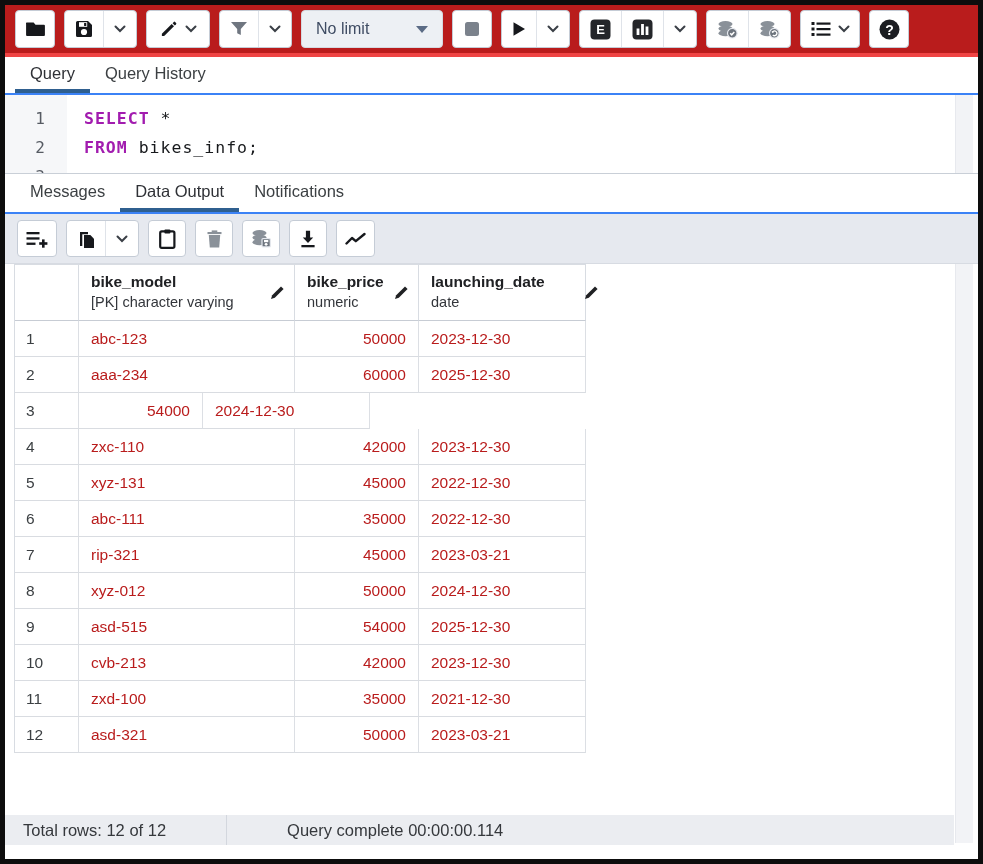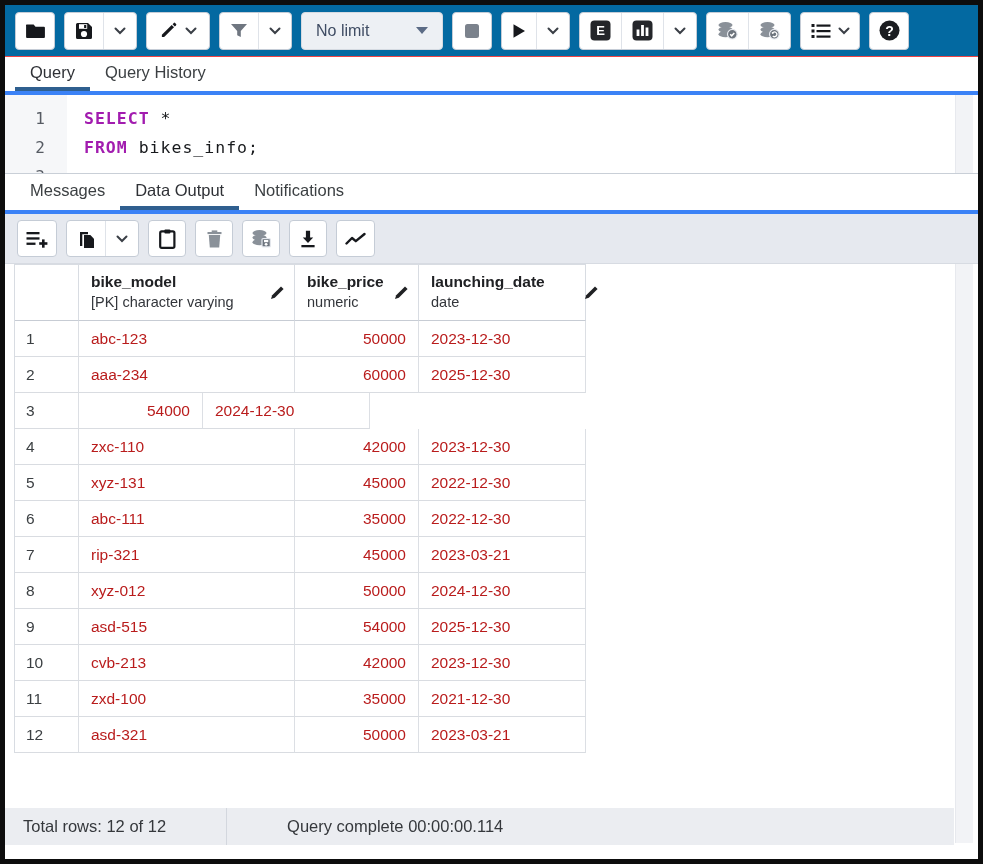--- a/index.html
+++ b/index.html
@@ -18,21 +18,21 @@
     flex-direction: column;
   }
   
   .scroll-gutter {
     position: absolute; top: 52px; bottom: 16px; right: 5px; width: 18px;
     background: #f2f3f6; border-left: 1px solid #e7e9ee; z-index: 1;
   }
 
   
   .toolbar-top {
-    height: 52px; background: #0369a1; border-bottom: 1px solid #ef4444;
+    height: 52px; background: #b91c1c; border-bottom: 4px solid #ef4444;
     display: flex; align-items: center; padding: 0 10px; gap: 9px;
     position: relative; z-index: 2; flex: 0 0 auto;
   }
   .btn, .btn-group {
     background: #fff; border: 1px solid #c5ccd6; border-radius: 4px;
     height: 38px; display: flex; align-items: center;
   }
   .btn { justify-content: center; min-width: 40px; padding: 0 8px; cursor: pointer; }
   .btn-group { padding: 0; }
   .btn-group .seg {
@@ -47,21 +47,21 @@
     padding: 0 14px; color: #3f4c63; font-size: 16px; cursor: pointer;
   }
   .caret-down {
     width: 0; height: 0; border-left: 6px solid transparent;
     border-right: 6px solid transparent; border-top: 7px solid #5b6b85;
   }
 
   
   .tabstrip {
     background: #fff; display: flex; align-items: stretch; padding-left: 10px;
-    border-bottom: 4px solid #3b82f6; flex: 0 0 auto;
+    border-bottom: 2px solid #3b82f6; flex: 0 0 auto;
     position: relative; z-index: 2;
   }
   .tabstrip.qt { height: 38px; }
   .tabstrip.rt { height: 40px; }
   .tab {
     display: flex; align-items: center; padding: 0 15px; font-size: 16.5px;
     color: #3c4043; cursor: pointer; border-bottom: 4px solid transparent;
   }
   .tab.active { border-bottom-color: #2f5f8f; color: #2f3136; }
 
@@ -113,21 +113,21 @@
     font-size: 15.5px; color: #b91c1c; display: flex; align-items: center;
     cursor: cell; background: #fff;
   }
   .cell.rownum { width: 64px; padding-left: 11px; color: #3c4043; }
   .cell.model { width: 216px; padding-left: 12px; }
   .cell.price { width: 124px; justify-content: flex-end; padding-right: 12px; }
   .cell.date  { width: 167px; padding-left: 12px; }
 
   
   .statusbar {
-    margin-top: auto; margin-bottom: 14px; height: 37px; background: #ebedf1;
+    margin-top: auto; margin-bottom: 14px; height: 30px; background: #ebedf1;
     width: calc(100% - 24px);
     display: flex; align-items: center; font-size: 16.5px; color: #35383c;
     position: relative; z-index: 2; flex: 0 0 auto; gap: 42px;
   }
   .statusbar .segment { padding: 0 18px; }
   .statusbar .vdiv { width: 1px; height: 100%; background: #d3d7de; }
 
   svg { display: block; }
 </style>
 </head>

